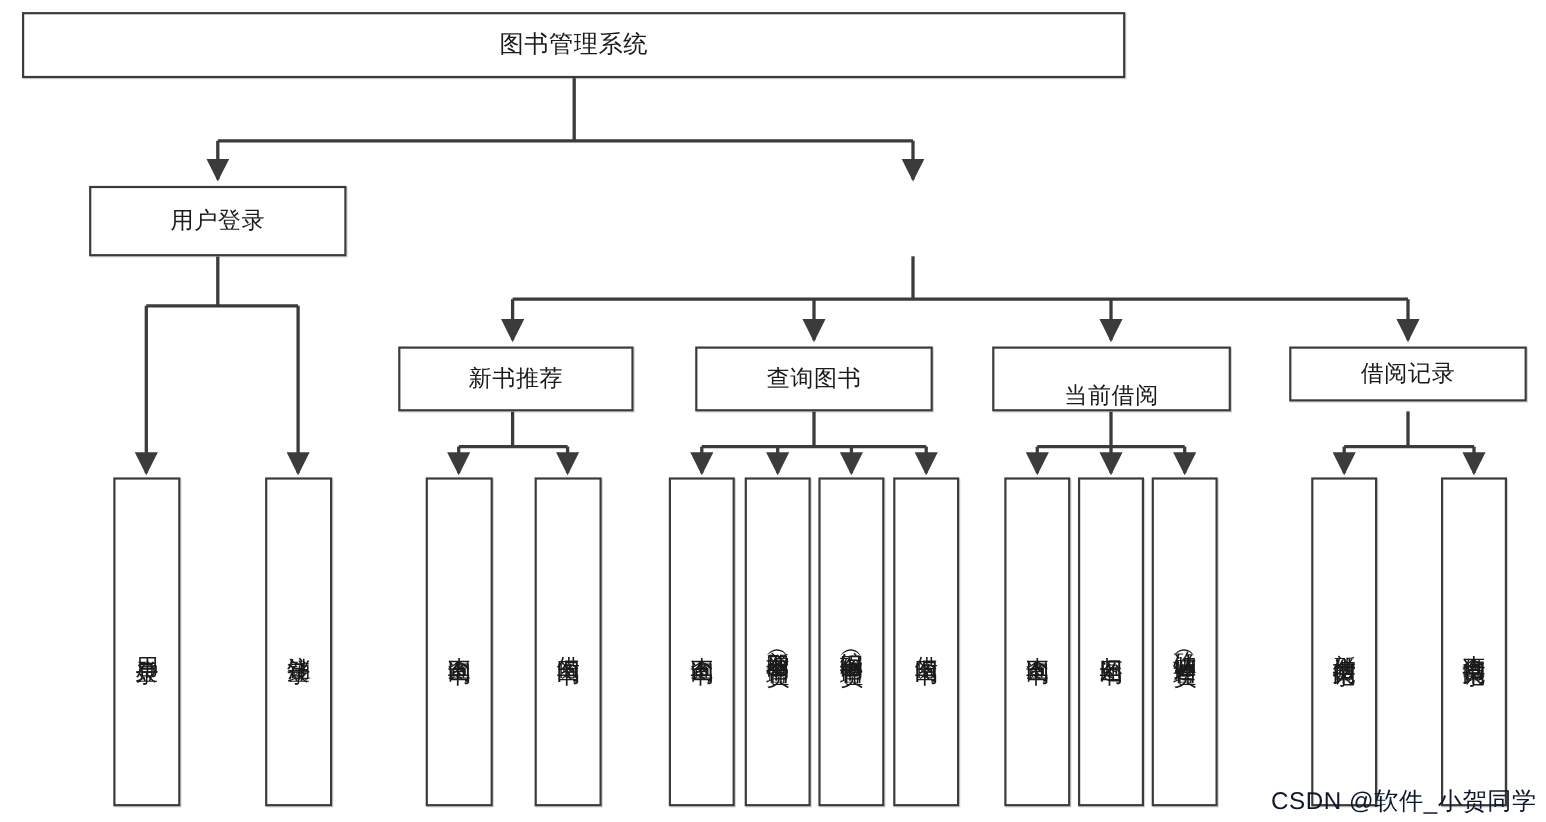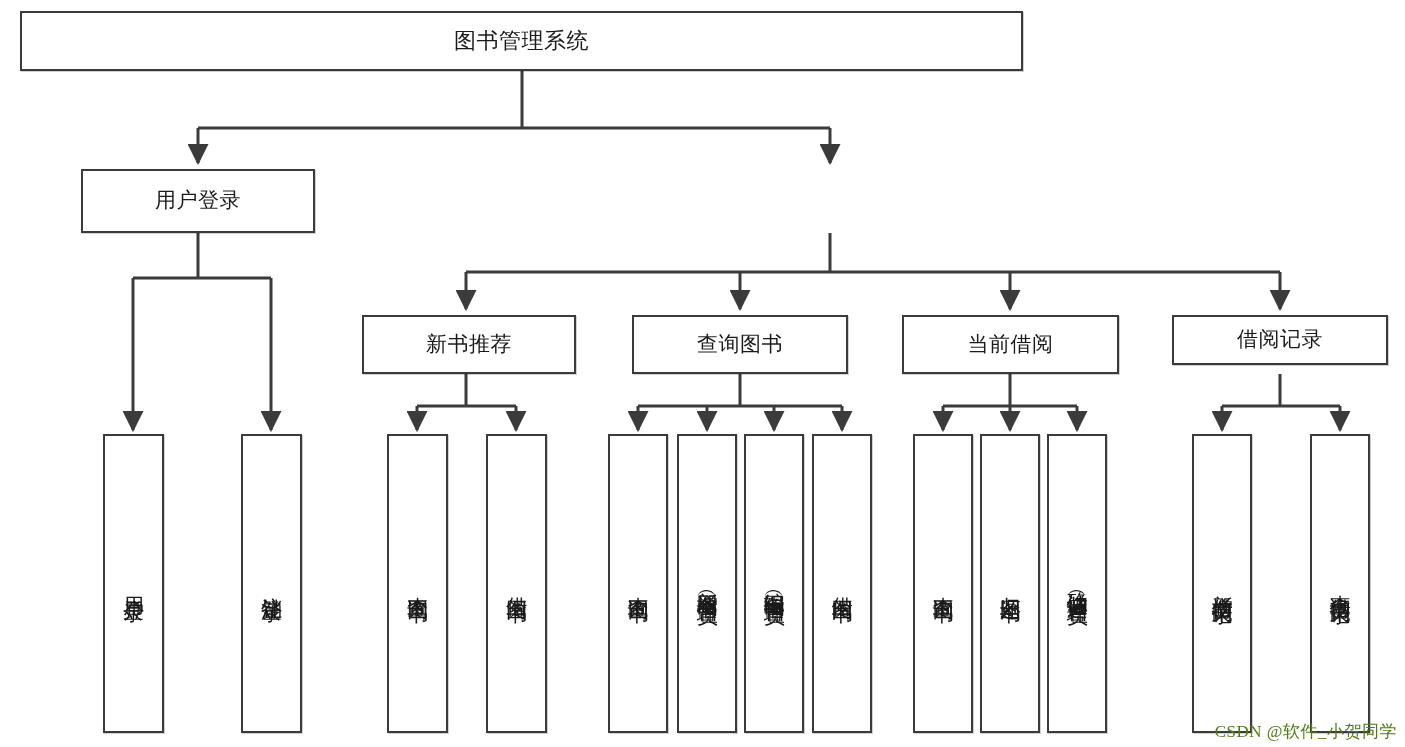--- a/index.html
+++ b/index.html
@@ -52,25 +52,25 @@
     writing-mode: vertical-rl;
     text-orientation: upright;
   }
   #root-node {
     font-size: 22px;
   }
   #watermark {
     position: absolute;
     right: 8px;
     bottom: 4px;
-    font-size: 17px;
-    color: #4d7c0f;
+    font-size: 22px;
+    color: #0f172a;
     letter-spacing: 0.5px;
     white-space: nowrap;
-    font-family: Liberation Serif, serif;
+    font-family: Liberation Sans, sans-serif;
   }
 </style>
 </head>
 <body>
 
 <div id="canvas">
 
   <svg id="edges" viewBox="0 0 1405 747">
     <defs>
       <marker id="arrow" viewBox="0 0 10 10" refX="9" refY="5" markerWidth="7" markerHeight="7" orient="auto-start-reverse">
@@ -128,21 +128,21 @@
   <div class="node node-h" style="left:81px; top:169px; width:234px; height:64px;">
     <span>用户登录</span>
   </div>
 
   <div class="node node-h" style="left:362px; top:315px; width:214px; height:59px;">
     <span>新书推荐</span>
   </div>
   <div class="node node-h" style="left:632px; top:315px; width:216px; height:59px;">
     <span>查询图书</span>
   </div>
-  <div class="node node-h" style="left:902px; top:315px; width:217px; height:59px;">
+  <div class="node node-h" style="left:902px; top:315px; width:217px; height:59px;align-items:flex-end;">
     <span>当前借阅</span>
   </div>
   <div class="node node-h" style="left:1172px; top:315px; width:216px; height:50px;">
     <span>借阅记录</span>
   </div>
 
   <div class="node node-v" style="left:103px; top:434px; width:61px; height:299px;">
     <span>用户登录</span>
   </div>
   <div class="node node-v" style="left:241px; top:434px; width:61px; height:299px;">

